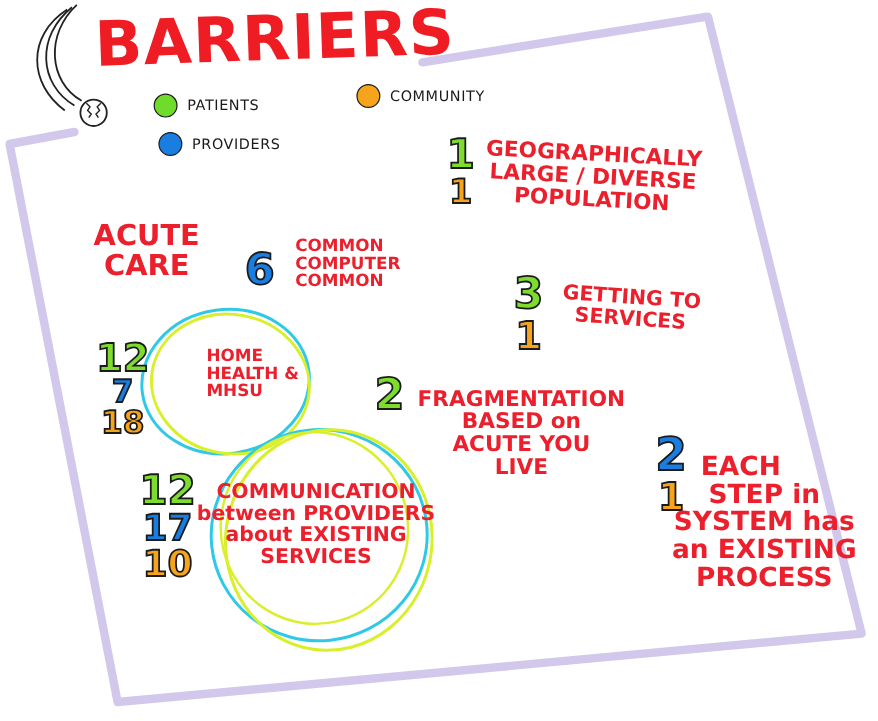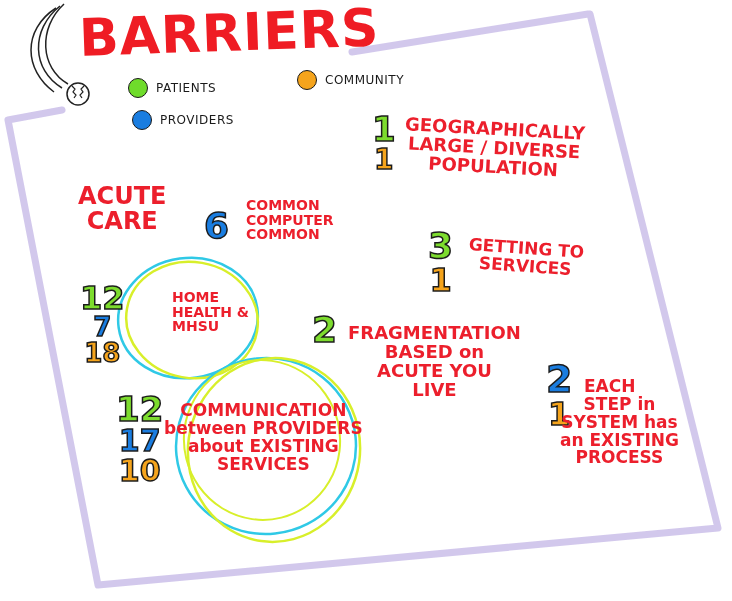--- a/index.html
+++ b/index.html
@@ -167,21 +167,21 @@
     <div>FRAGMENTATION</div>
     <div>BASED on</div>
     <div>ACUTE YOU</div>
     <div>LIVE</div>
   </div>
 
   <div class="abs stack" style="left:546px; top:360px;">
     <span class="num num-blue" style="font-size:38px;">2</span>
     <span class="num num-orange" style="font-size:32px;">1</span>
   </div>
-  <div class="abs label-text" style="left:560px; top:378px; font-size:17px;">
+  <div class="abs label-text" style="left:560px; top:378px; font-size:22px;">
     <div style="text-align:left; padding-left:24px;">EACH</div>
     <div>STEP in</div>
     <div>SYSTEM has</div>
     <div>an EXISTING</div>
     <div>PROCESS</div>
   </div>
 
   <div class="abs stack" style="left:116px; top:392px;">
     <span class="num num-green" style="font-size:34px;">12</span>
     <span class="num num-blue" style="font-size:30px;">17</span>

